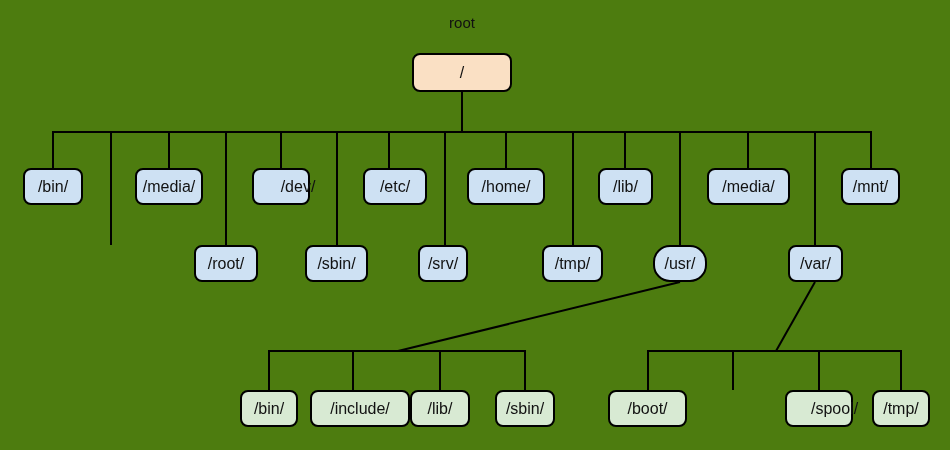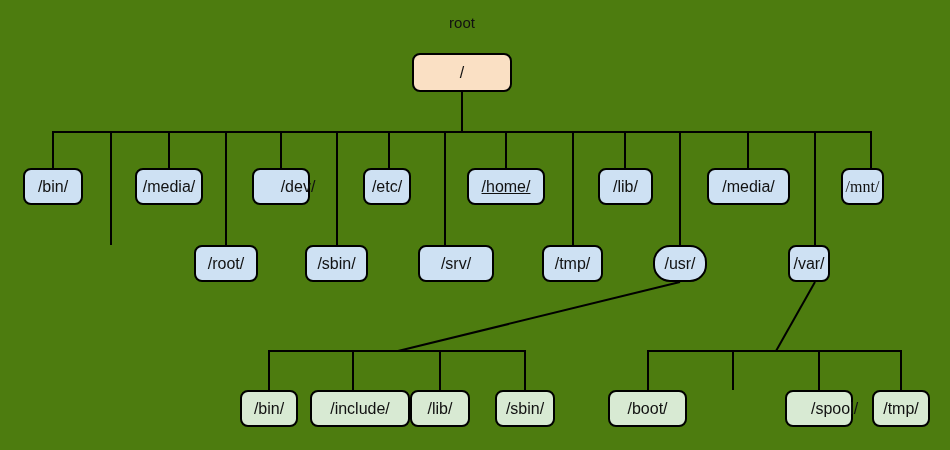--- a/index.html
+++ b/index.html
@@ -105,32 +105,32 @@
     <line x1="819" y1="350" x2="819" y2="390"></line>
     <line x1="901" y1="350" x2="901" y2="390"></line>
   </svg>
 
   <div class="root-caption">root</div>
   <div class="node root" style="left:412px; top:53px; width:100px;">/</div>
 
   <div class="node blue" style="left:23px;  top:168px; width:60px;">/bin/</div>
   <div class="node blue" style="left:135px; top:168px; width:68px;">/media/</div>
   <div class="node blue" style="left:252px; top:168px; width:58px;padding-left:34px;">/dev/</div>
-  <div class="node blue" style="left:363px; top:168px; width:48px;">/etc/</div>
-  <div class="node blue" style="left:467px; top:168px; width:78px;text-decoration:underline;">/home/</div>
+  <div class="node blue" style="left:363px; top:168px; width:64px;">/etc/</div>
+  <div class="node blue" style="left:467px; top:168px; width:78px;">/home/</div>
   <div class="node blue" style="left:598px; top:168px; width:55px;">/lib/</div>
   <div class="node blue" style="left:707px; top:168px; width:83px;">/media/</div>
-  <div class="node blue" style="left:841px; top:168px; width:43px;font-family:Liberation Serif, serif;">/mnt/</div>
+  <div class="node blue" style="left:841px; top:168px; width:59px;">/mnt/</div>
 
   <div class="node blue" style="left:194px; top:245px; width:64px;">/root/</div>
   <div class="node blue" style="left:305px; top:245px; width:63px;">/sbin/</div>
-  <div class="node blue" style="left:418px; top:245px; width:76px;">/srv/</div>
+  <div class="node blue" style="left:418px; top:245px; width:50px;">/srv/</div>
   <div class="node blue" style="left:542px; top:245px; width:61px;">/tmp/</div>
   <div class="node blue" style="left:653px; top:245px; width:54px;border-radius:17px;">/usr/</div>
-  <div class="node blue" style="left:788px; top:245px; width:42px;">/var/</div>
+  <div class="node blue" style="left:788px; top:245px; width:55px;">/var/</div>
 
   <div class="node green" style="left:240px; top:390px; width:58px;">/bin/</div>
   <div class="node green" style="left:310px; top:390px; width:100px;">/include/</div>
   <div class="node green" style="left:410px; top:390px; width:60px;">/lib/</div>
   <div class="node green" style="left:495px; top:390px; width:60px;">/sbin/</div>
 
   <div class="node green" style="left:608px; top:390px; width:79px;">/boot/</div>
   <div class="node green" style="left:785px; top:390px; width:68px;padding-left:31px;">/spool/</div>
   <div class="node green" style="left:872px; top:390px; width:58px;">/tmp/</div>
 

